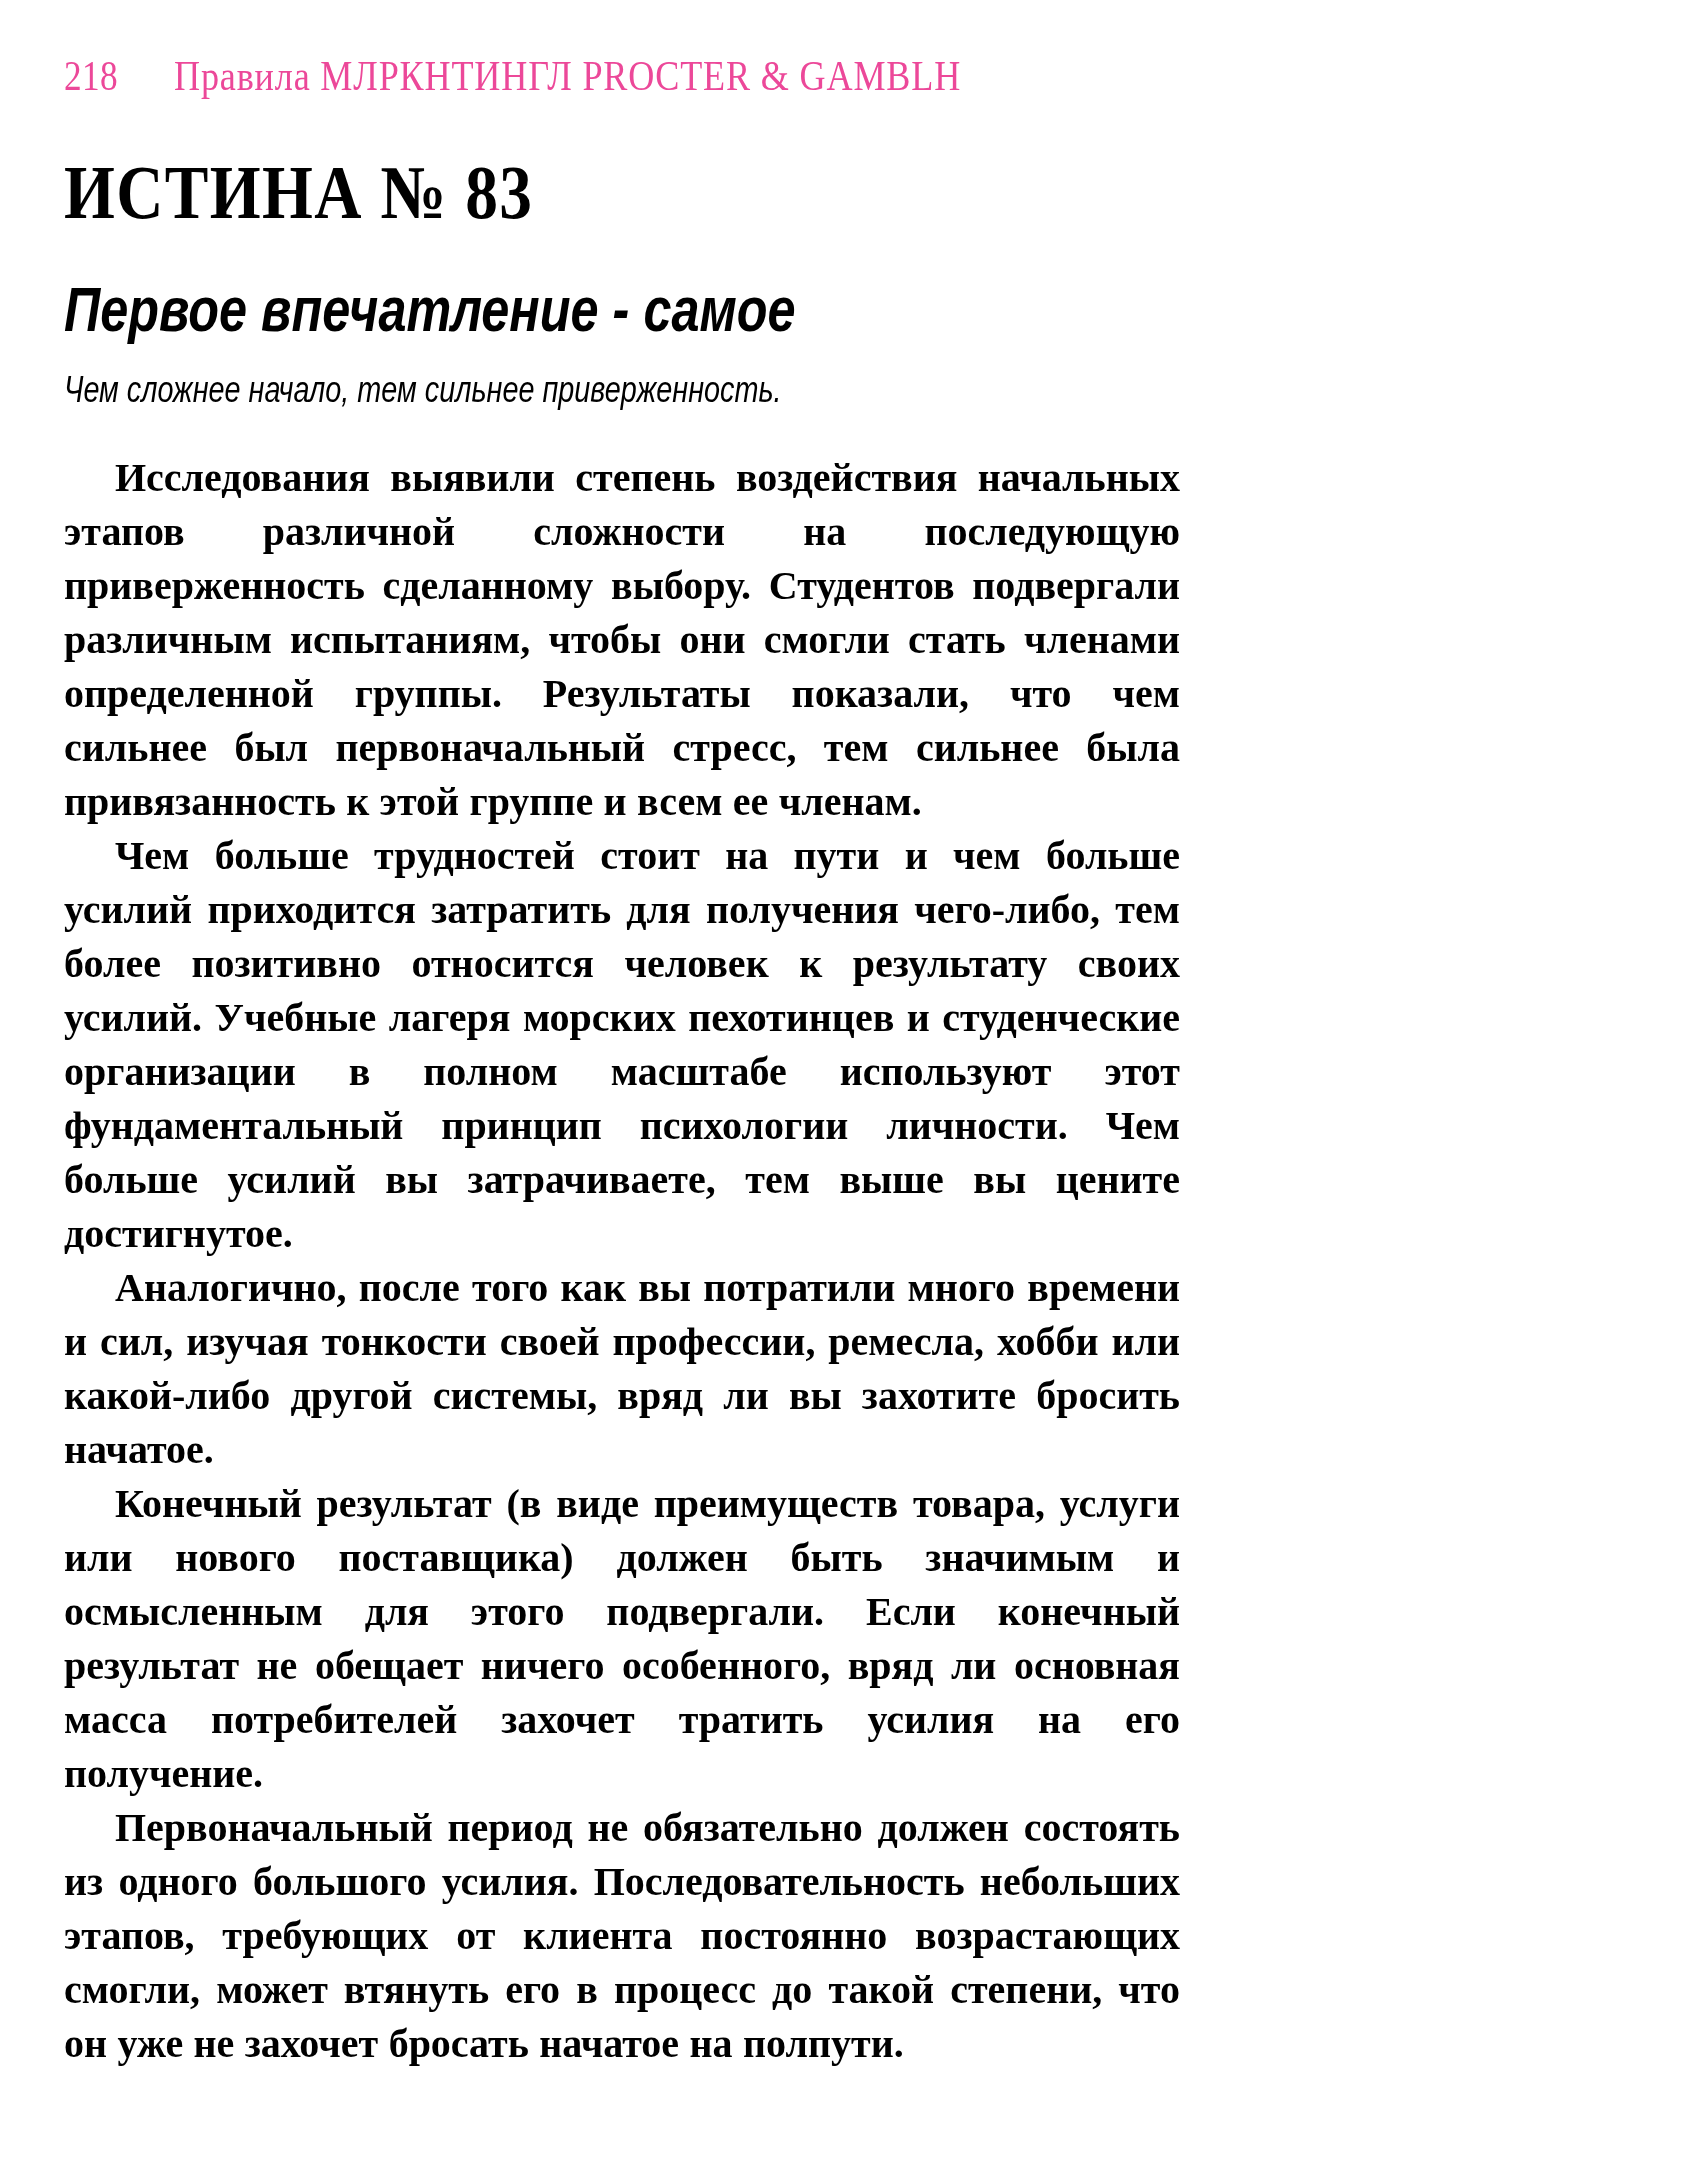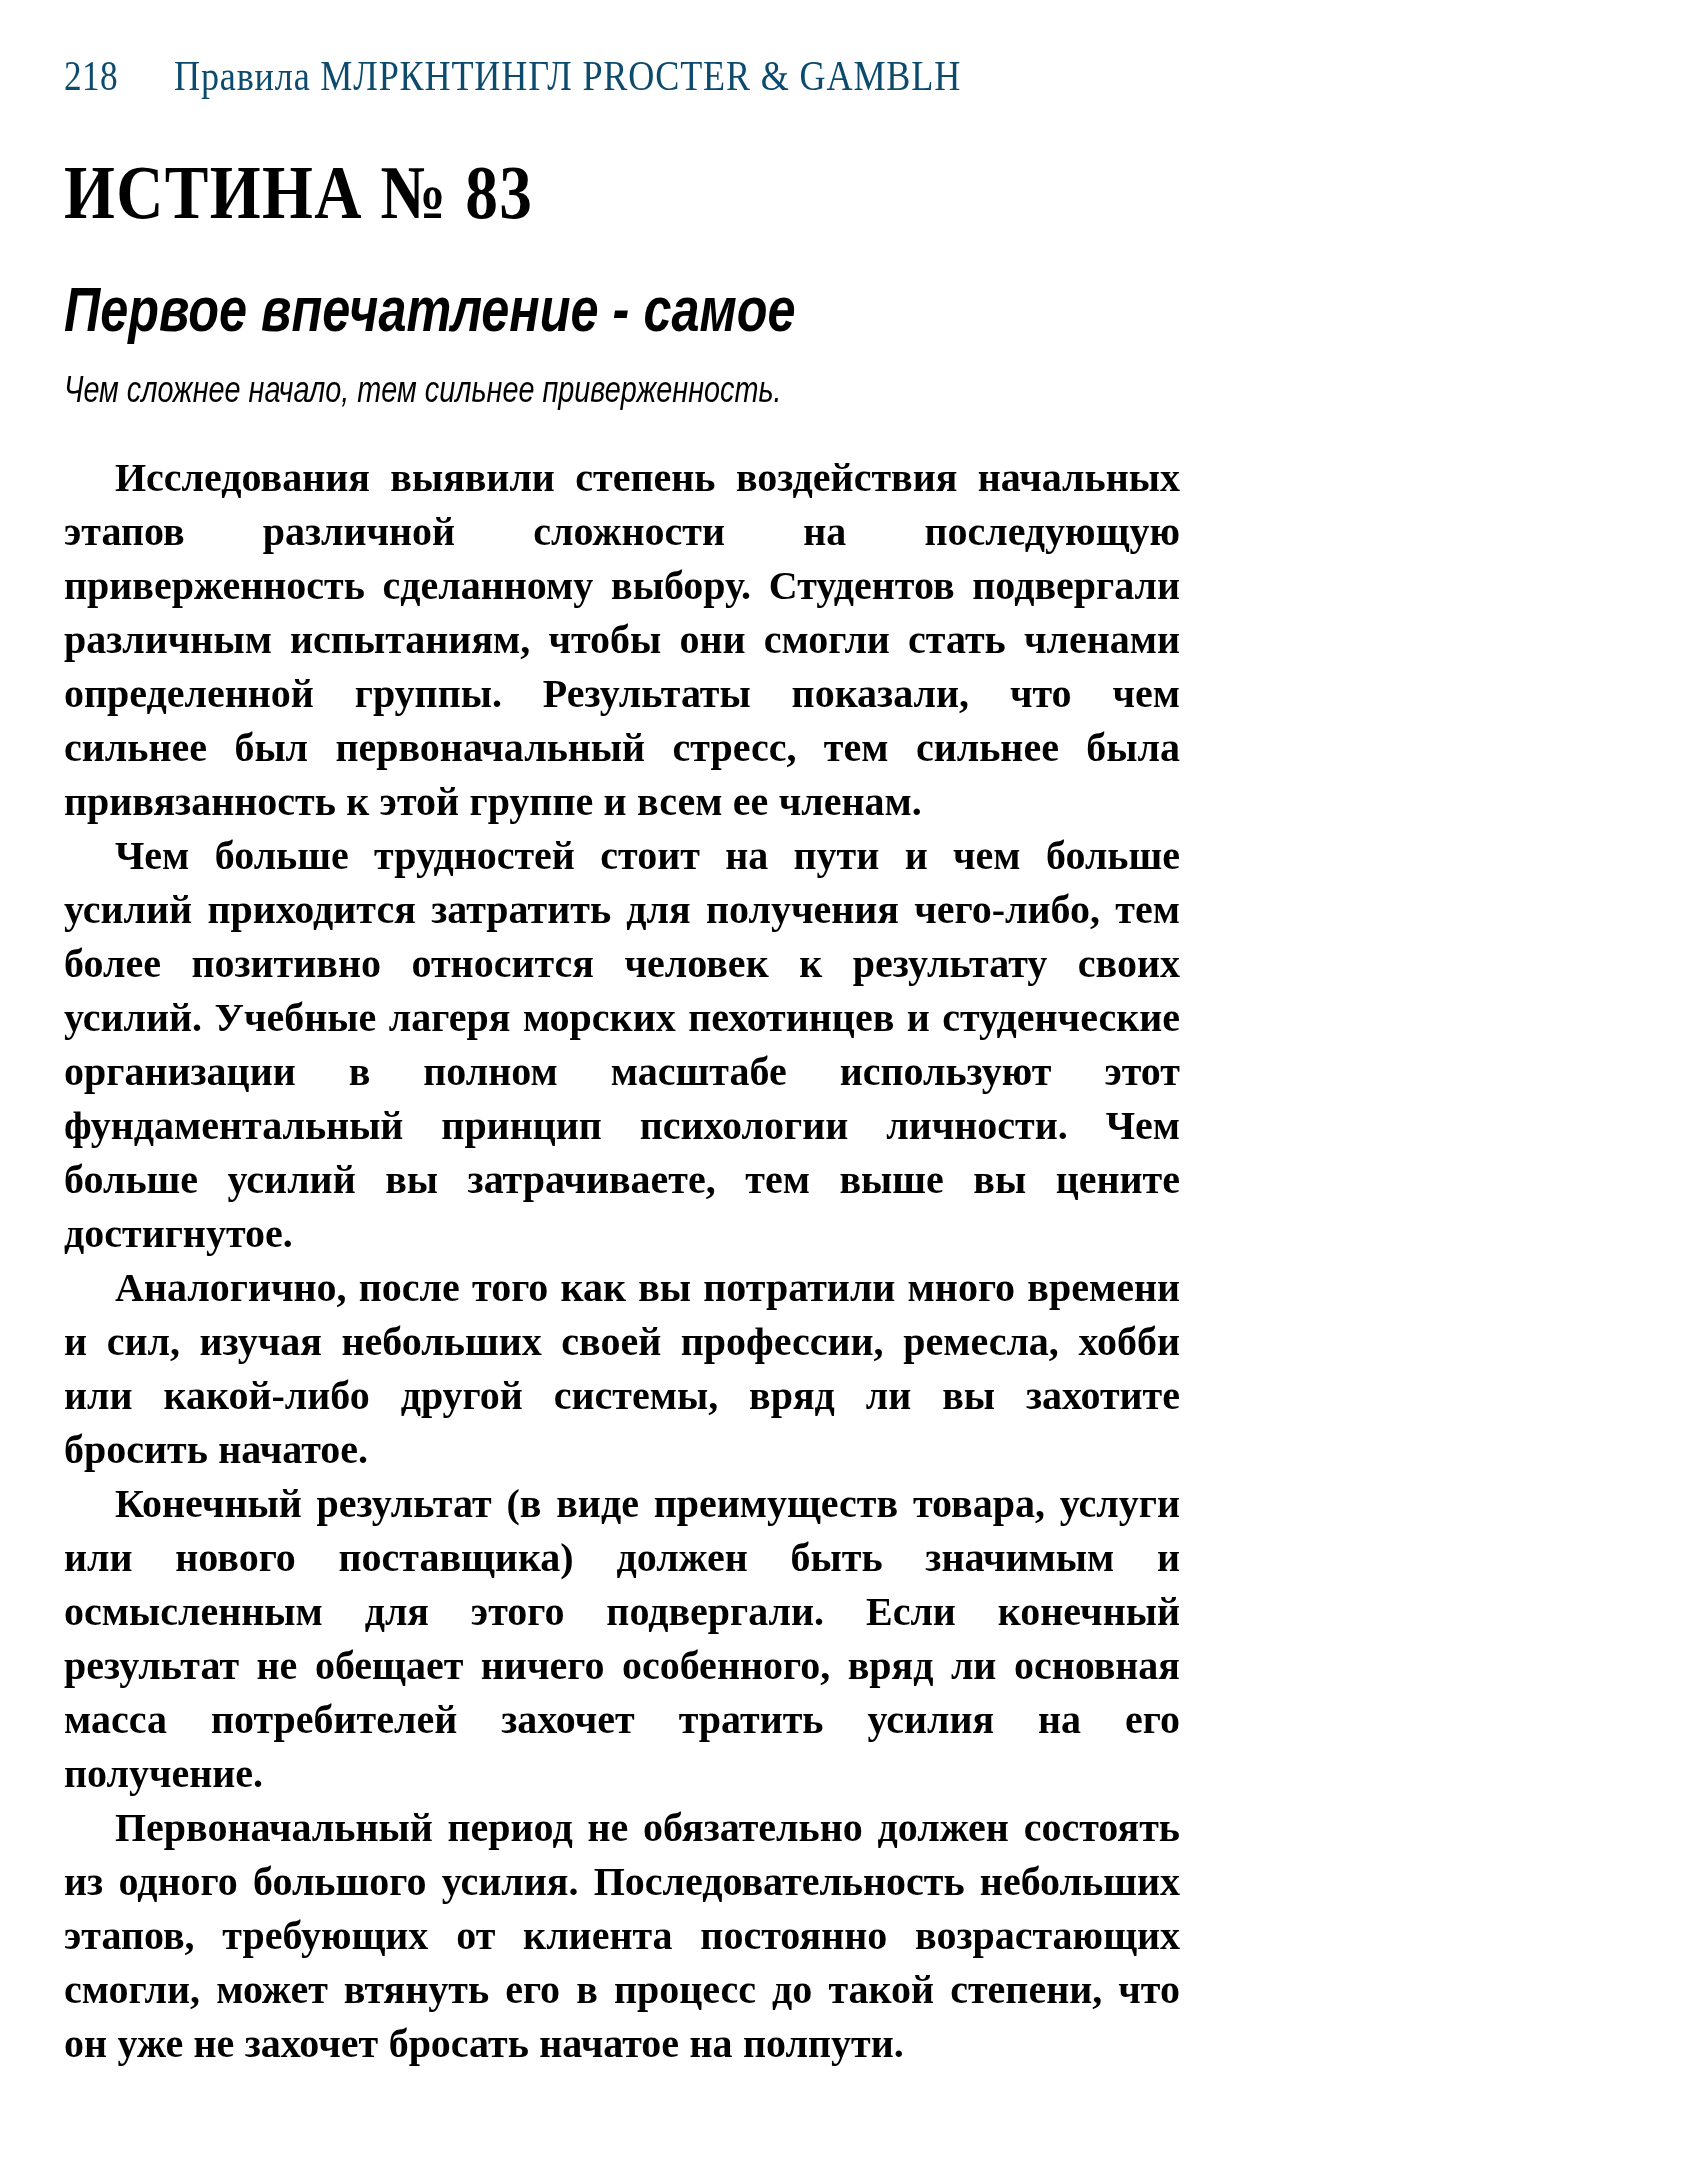--- a/index.html
+++ b/index.html
@@ -23,21 +23,21 @@
     top: 0;
     width: 1499px;
   }
 
   
   .running-header {
     margin-top: 51px;
     display: flex;
     align-items: center;
     font-family: "Liberation Serif", "DejaVu Serif", serif;
-    color: #0c4a6e;
+    color: #ec4899;
     white-space: nowrap;
   }
   .running-header .folio {
     font-size: 43px;
     letter-spacing: 0.4px;
     transform: scaleX(0.82);
     transform-origin: left bottom;
   }
   .running-header .header-title {
     font-size: 43px;
@@ -127,20 +127,20 @@
 
     <div class="truth-number">ИСТИНА № 83</div>
 
     <div class="headline">Первое впечатление - самое</div>
 
     <div class="tagline">Чем сложнее начало, тем сильнее приверженность.</div>
 
     <div class="body-text">
       <p class="indent">Исследования выявили степень воздействия начальных этапов различной сложности на последующую приверженность сделанному выбору. Студентов подвергали различным испытаниям, чтобы они смогли стать членами определенной группы. Результаты показали, что чем сильнее был первоначальный стресс, тем сильнее была привязанность к этой группе и всем ее членам.</p>
       <p class="indent">Чем больше трудностей стоит на пути и чем больше усилий приходится затратить для получения чего-либо, тем более позитивно относится человек к результату своих усилий. Учебные лагеря морских пехотинцев и студенческие организации в полном масштабе используют этот фундаментальный принцип психологии личности. Чем больше усилий вы затрачиваете, тем выше вы цените достигнутое.</p>
-      <p class="indent">Аналогично, после того как вы потратили много времени и сил, изучая небольших своей профессии, ремесла, хобби или какой-либо другой системы, вряд ли вы захотите бросить начатое.</p>
+      <p class="indent">Аналогично, после того как вы потратили много времени и сил, изучая тонкости своей профессии, ремесла, хобби или какой-либо другой системы, вряд ли вы захотите бросить начатое.</p>
       <p class="indent">Конечный результат (в виде преимуществ товара, услуги или нового поставщика) должен быть значимым и осмысленным для этого подвергали. Если конечный результат не обещает ничего особенного, вряд ли основная масса потребителей захочет тратить усилия на его получение.</p>
       <p class="indent last-line-flush">Первоначальный период не обязательно должен состоять из одного большого усилия. Последовательность небольших этапов, требующих от клиента постоянно возрастающих смогли, может втянуть его в процесс до такой степени, что он уже не захочет бросать начатое на полпути.</p>
     </div>
 
   </div>
 </div>
 
 
 </body></html>

